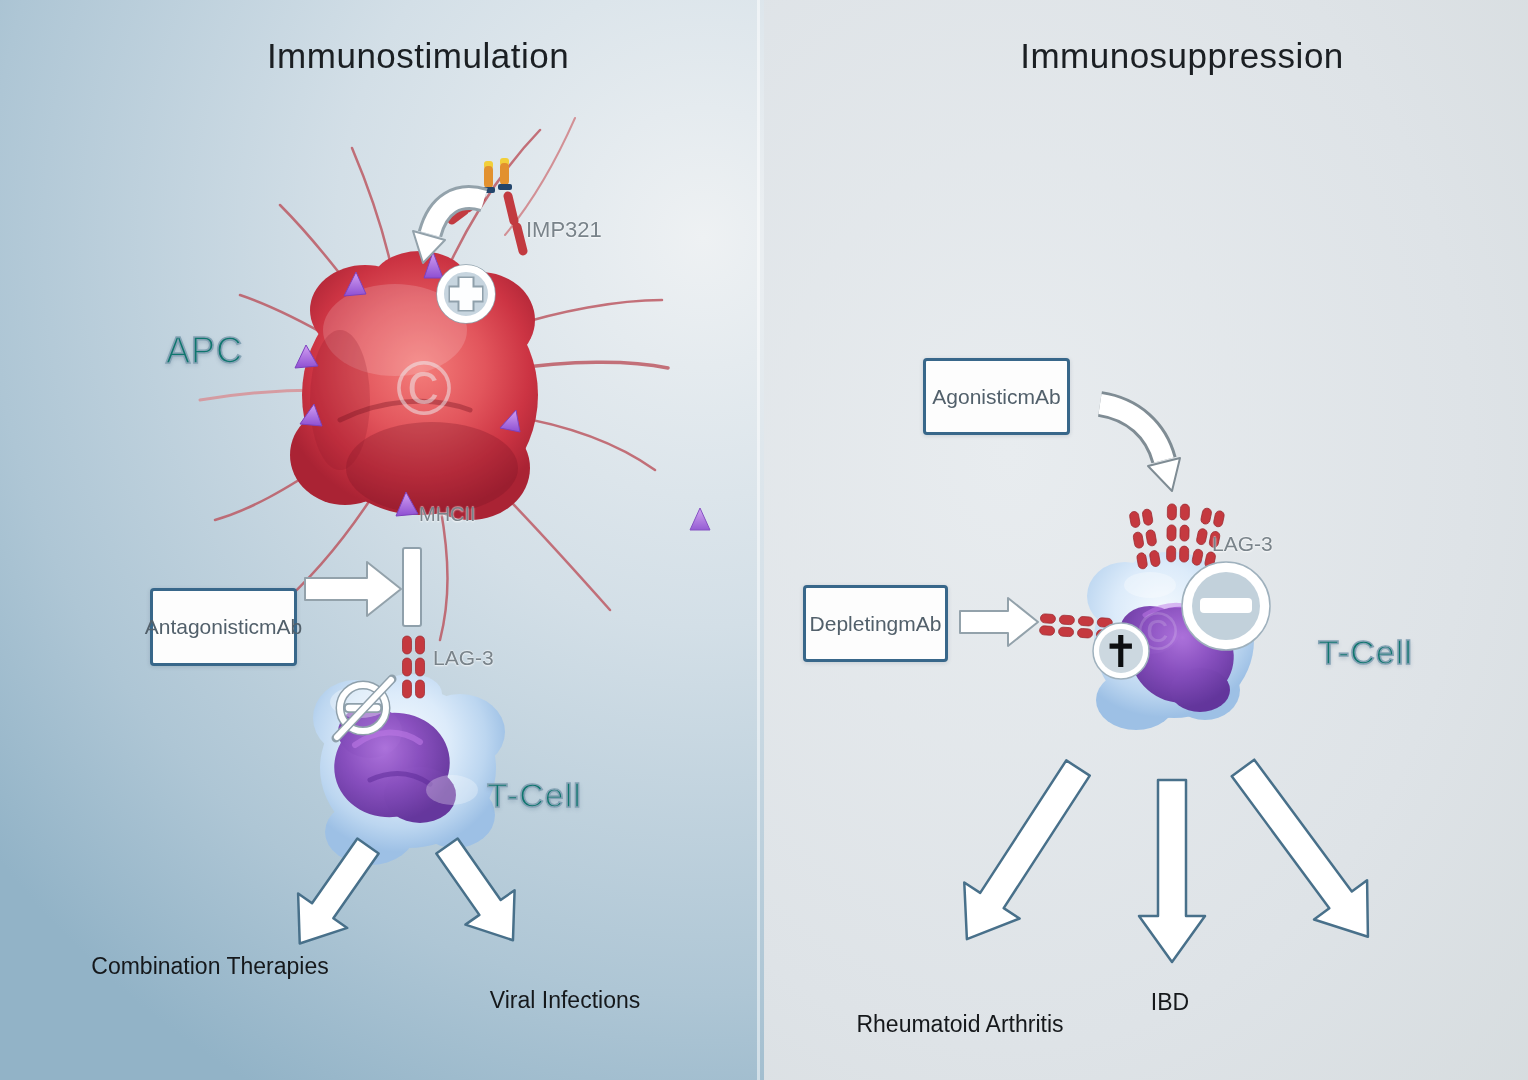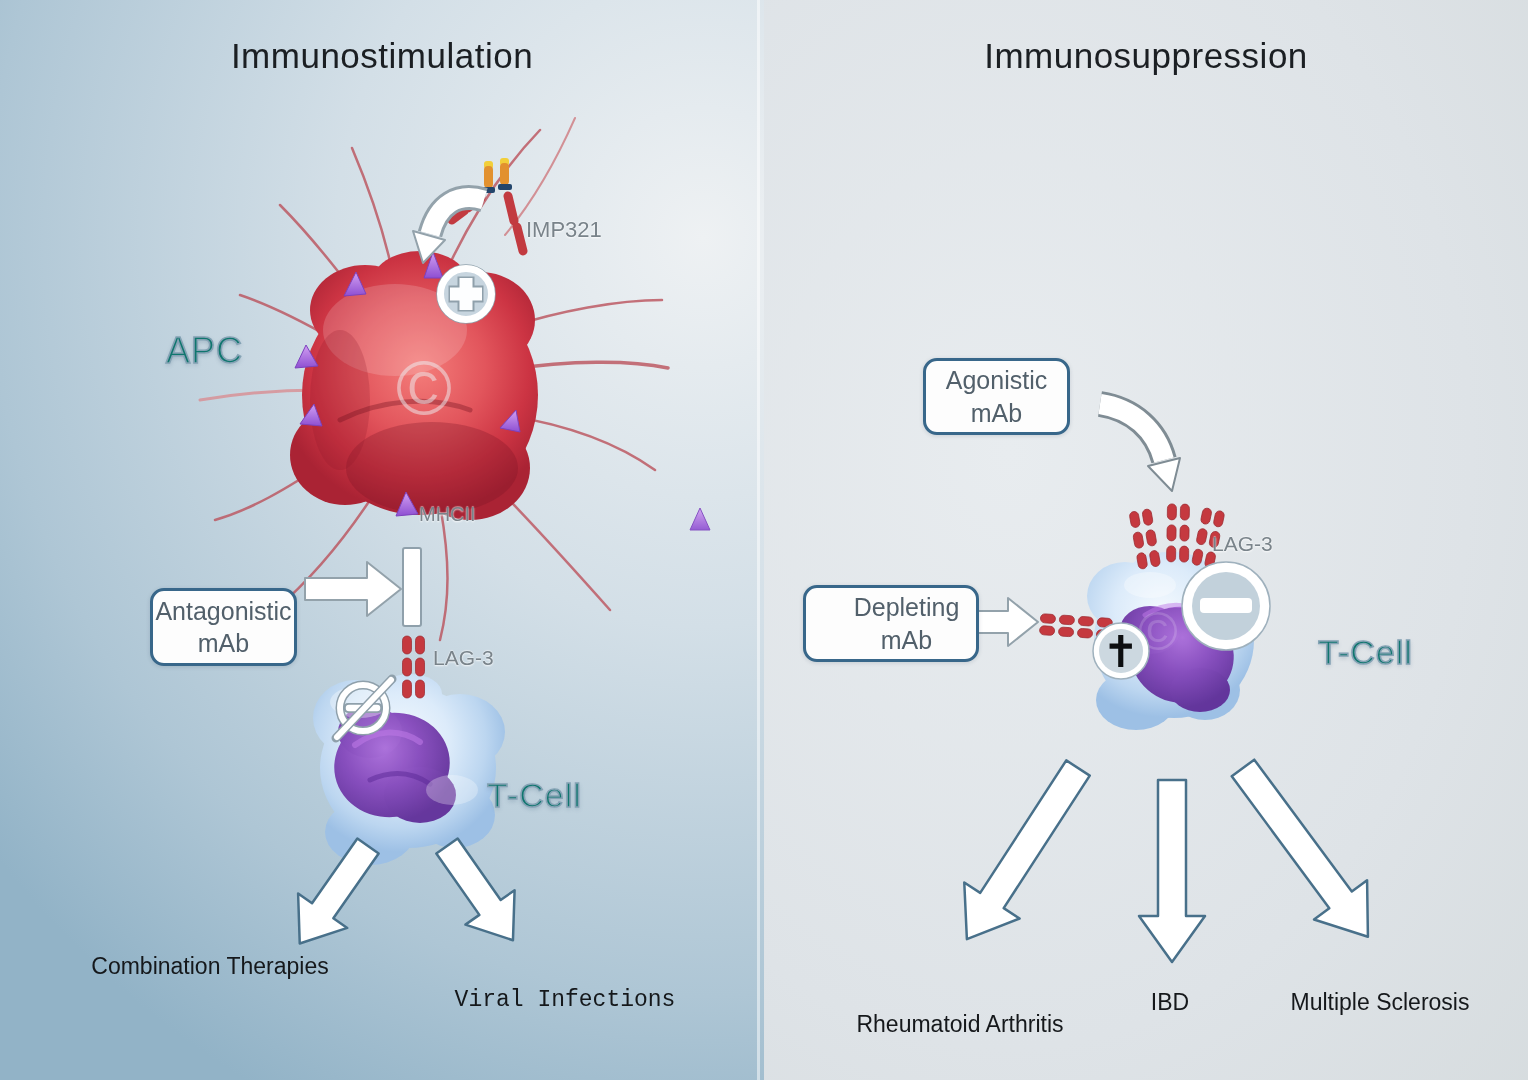--- a/index.html
+++ b/index.html
@@ -4,26 +4,26 @@
 <style>
   html,body{margin:0;padding:0;}
   body{font-family:"Liberation Sans","DejaVu Sans",sans-serif;}
   .stage{position:relative;width:1528px;height:1080px;overflow:hidden;}
   .panel{position:absolute;top:0;height:1080px;width:764px;}
   .panel-left{left:0;background:radial-gradient(ellipse 120% 90% at 92% 22%, #eef1f3 0%, #d3dfe7 40%, #aec6d5 78%, #92b3c7 100%);}
   .panel-right{left:764px;background:radial-gradient(ellipse 110% 100% at 32% 42%, #e8ecef 0%, #dee3e7 55%, #d3d9db 100%);}
   .divider{position:absolute;left:757px;top:0;width:3px;height:1080px;background:rgba(255,255,255,0.5);}
   .art{position:absolute;left:0;top:0;}
   .txt{position:absolute;white-space:nowrap;}
-  .panel-title{position:absolute;top:36px;width:764px;text-align:center;font-size:35px;color:#1b1f23;letter-spacing:0.5px;}
+  .panel-title{position:absolute;top:36px;width:764px;text-align:center;font-size:35px;color:#1b1f23;letter-spacing:0.5px;padding-left:36px;}
   .label-outline{font-weight:normal;color:#0f766e;-webkit-text-stroke:1.6px #84a2b4;text-shadow:0 2px 4px rgba(70,100,125,0.35);letter-spacing:1px;}
   .label-gray{color:#79838a;text-shadow:0 1px 2px rgba(255,255,255,0.9), 0 -1px 1px rgba(255,255,255,0.45);}
-  .mab-box{position:absolute;background:#fdfdfd;border:3px solid #38678a;border-radius:14px;color:#52606b;
-           display:flex;flex-direction:column;align-items:center;justify-content:center;
-           font-size:25px;line-height:1.3;box-shadow:0 1px 4px rgba(30,50,70,0.15);text-align:center;}
+  .mab-box{position:absolute;background:#fdfdfd;border:3px solid #38678a;border-radius:4px;color:#52606b;
+           display:flex;align-items:center;justify-content:center;
+           font-size:21px;line-height:1.3;box-shadow:0 1px 4px rgba(30,50,70,0.15);text-align:center;}
   .outcome{position:absolute;color:#15181b;font-size:23px;text-align:center;line-height:1.4;}
 </style>
 </head>
 <body>
 
 <div class="stage">
   <div class="panel panel-left"></div>
   <div class="panel panel-right"></div>
   <div class="divider"></div>
 
@@ -272,25 +272,24 @@
   <div class="txt label-outline" style="left:1318px;top:633px;font-size:34px;">T-Cell</div>
 
   <div class="mab-box" style="left:150px;top:550px;width:141px;height:72px;margin-top:38px;">
     <span>Antagonistic</span>
     <span>mAb</span>
   </div>
   <div class="mab-box" style="left:923px;top:358px;width:141px;height:71px;">
     <span>Agonistic</span>
     <span>mAb</span>
   </div>
-  <div class="mab-box" style="left:803px;top:585px;width:139px;height:71px;padding-left:31px;">
+  <div class="mab-box" style="left:803px;top:585px;width:139px;height:71px;">
     <span>Depleting</span>
     <span>mAb</span>
   </div>
 
   <div class="outcome" style="left:30px;top:950px;width:360px;">
     <div>Combination Therapies</div>
   </div>
-  <div class="outcome" style="left:425px;top:984px;width:280px;font-family:Liberation Mono, monospace;">Viral Infections</div>
+  <div class="outcome" style="left:425px;top:984px;width:280px;">Viral Infections</div>
   <div class="outcome" style="left:815px;top:986px;width:290px;margin-top:22px;">Rheumatoid Arthritis</div>
   <div class="outcome" style="left:1095px;top:986px;width:150px;">IBD</div>
-  <div class="outcome" style="left:1235px;top:986px;width:290px;">Multiple Sclerosis</div>
 </div>
 
 </body></html>

